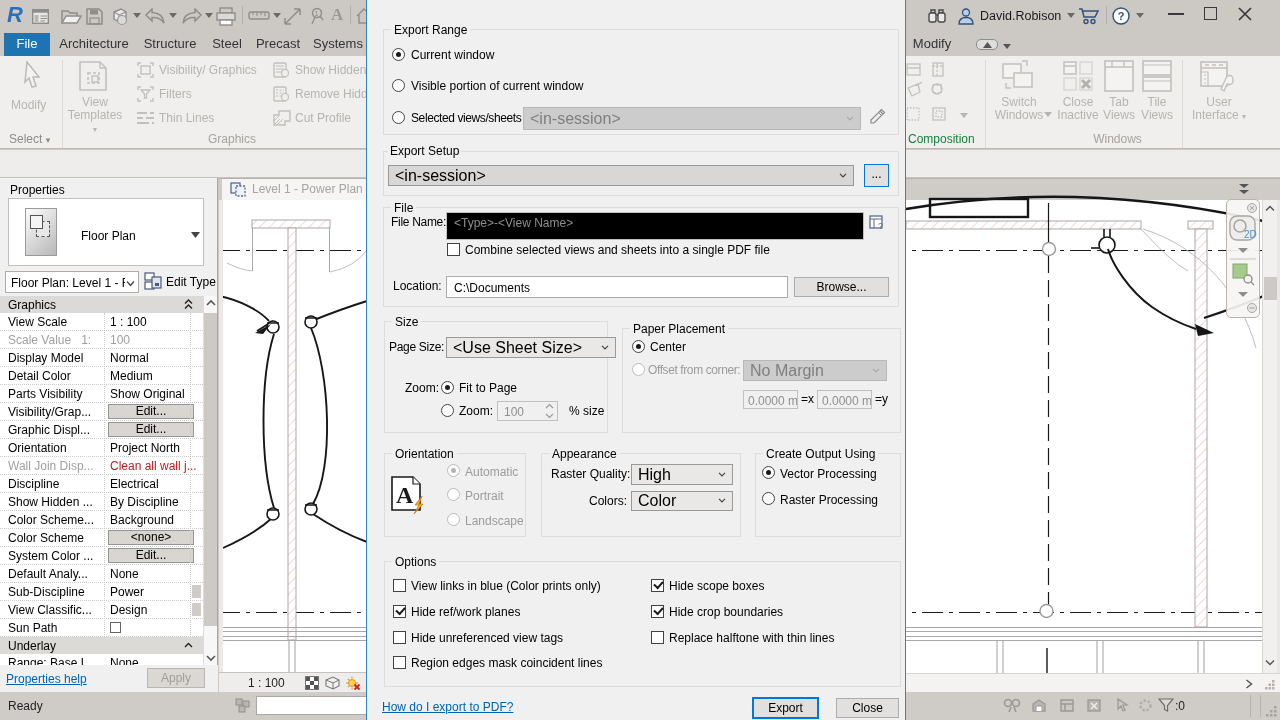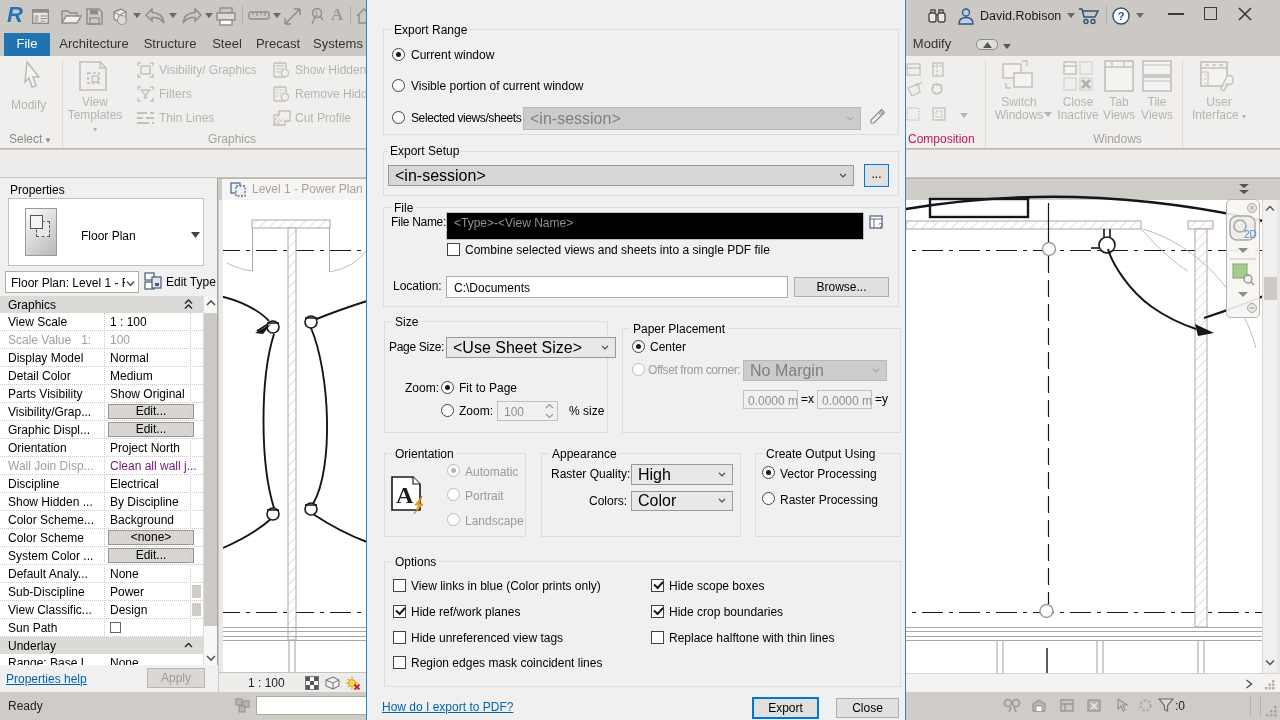--- a/index.html
+++ b/index.html
@@ -234,21 +234,21 @@
       <circle cx="31" cy="27" r="5"></circle>
         <rect x="27" y="23" width="8" height="8" stroke-dasharray="2 1.5"></rect>
       <rect x="1" y="46" width="12" height="12" stroke-dasharray="1.5 1.5"></rect>
       <rect x="27" y="46" width="12" height="12"></rect>
         <rect x="30" y="49" width="6" height="6" stroke-dasharray="1.5 1.5"></rect>
     </g>
   </svg>
   <svg style="position:absolute;left:960px;top:57px;" width="8" height="5" viewBox="0 0 8 5">
       <path d="M0 0 L8 0 L4 5 Z" fill="#b6b4b1"></path>
     </svg>
-  <div class="rsmall" style="left:908px;top:76px;color:#be185d;">Composition</div>
+  <div class="rsmall" style="left:908px;top:76px;color:#15803d;">Composition</div>
   <div class="psep" style="left:985px;"></div>
 
   <svg style="position:absolute;left:1002px;top:4px;" width="36" height="32" viewBox="0 0 36 32">
     <rect x="1" y="4" width="18" height="14" fill="#f4f3f1" stroke="#c2c0bd" stroke-width="1.5"></rect>
     <rect x="12" y="13" width="18" height="14" fill="#f4f3f1" stroke="#c2c0bd" stroke-width="1.5"></rect>
     <path d="M25 6 L25 1 L20 1 M4 23 L4 28 L9 28" fill="none" stroke="#c2c0bd" stroke-width="1.4"></path>
   </svg>
   <div class="rbig" style="left:991px;top:40px;width:56px;">Switch<br>Windows</div>
   <svg style="position:absolute;left:1044px;top:56px;" width="8" height="5" viewBox="0 0 8 5">
       <path d="M0 0 L8 0 L4 5 Z" fill="#b6b4b1"></path>
@@ -350,21 +350,21 @@
     <div class="pr" style="top:243px;">
         <span class="l">Graphic Displ...</span>
         <span class="pbtn">Edit...</span>
       </div>
     <div class="pr" style="top:261px;">
         <span class="l">Orientation</span>
         <span class="v">Project North</span>
       </div>
     <div class="pr" style="top:279px;">
         <span class="l" style="color:#9f9f9f;">Wall Join Disp...</span>
-        <span class="v" style="color:#701a75;">Clean all wall j...</span>
+        <span class="v" style="color:#b91c1c;">Clean all wall j...</span>
       </div>
     <div class="pr" style="top:297px;">
         <span class="l">Discipline</span>
         <span class="v">Electrical</span>
       </div>
     <div class="pr" style="top:315px;">
         <span class="l">Show Hidden ...</span>
         <span class="v">By Discipline</span>
       </div>
     <div class="pr" style="top:333px;">

